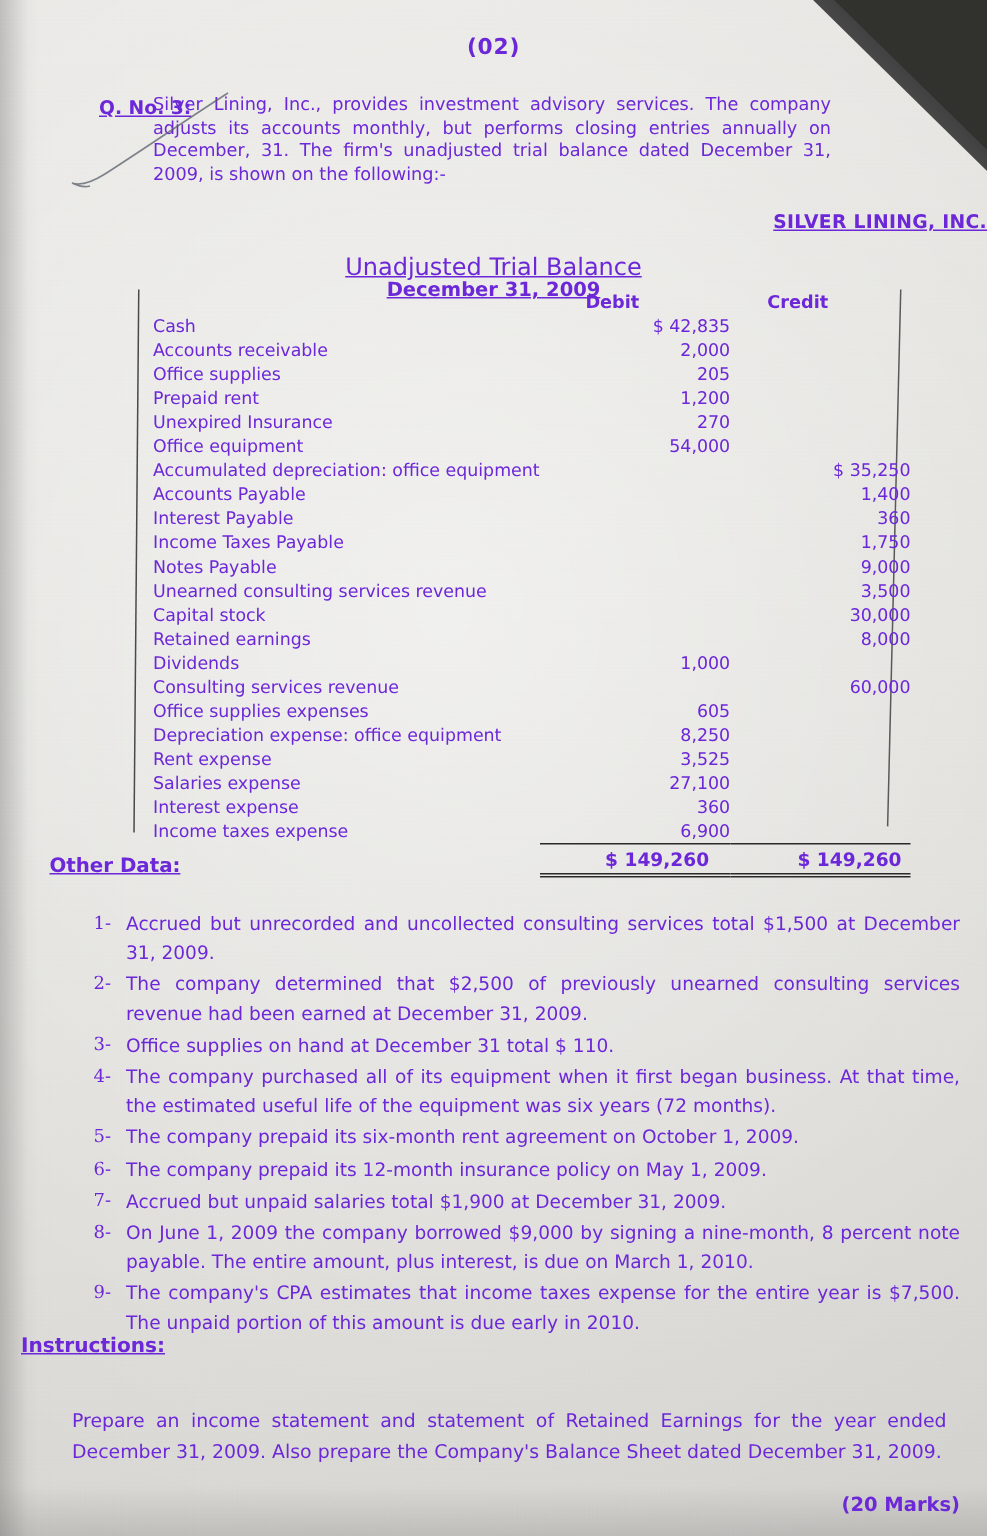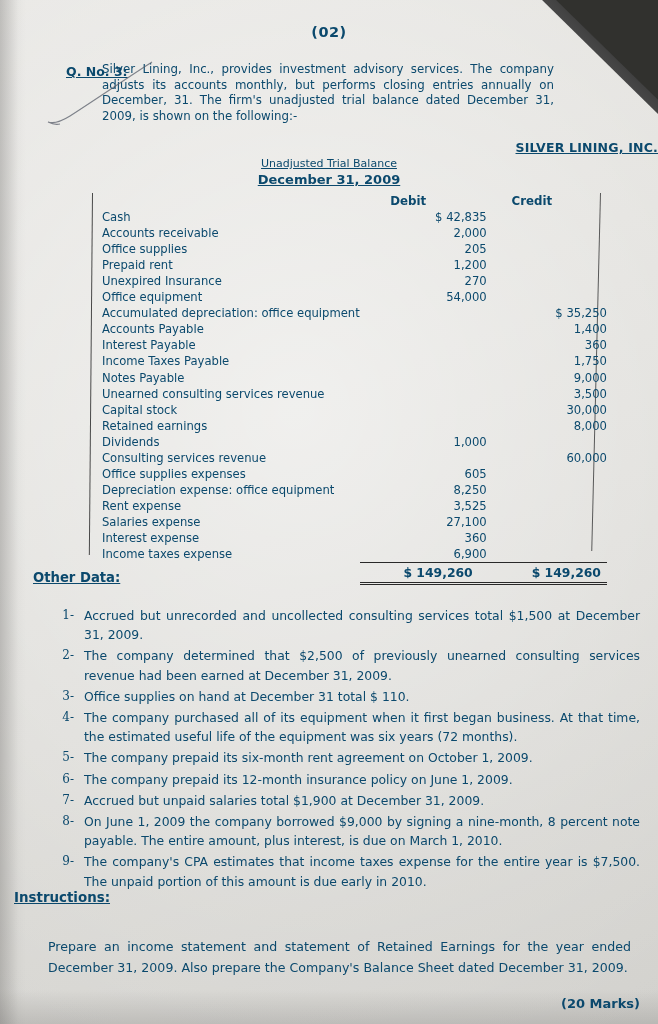--- a/index.html
+++ b/index.html
@@ -7,21 +7,21 @@
     padding: 0;
     background: #6b6b6b;
   }
   .page {
     position: relative;
     width: 658px;
     height: 1024px;
     overflow: hidden;
     background: #dfdedb;
     font-family: "DejaVu Sans", "Liberation Sans", sans-serif;
-    color: #0c4a6e;
+    color: #6d28d9;
   }
   
   .paper-tone {
     position: absolute;
     inset: 0;
     background:
       radial-gradient(ellipse 130% 90% at 45% 40%, rgba(255,255,255,0.55) 0%, rgba(255,255,255,0.12) 55%, rgba(0,0,0,0.0) 78%),
       linear-gradient(160deg, #e9e8e5 0%, #e2e1dd 35%, #dcdbd7 65%, #d3d2ce 100%);
     pointer-events: none;
   }
@@ -114,21 +114,21 @@
     left: 0;
     width: 658px;
     text-align: center;
     line-height: 15px;
   }
   .tb-title .l1 {
     font-size: 12.5px; font-weight: bold; text-decoration: underline;
     letter-spacing: 0.2px; display: block; text-align: right;
   }
   .tb-title .l2 {
-    font-size: 11px; text-decoration: underline; display: block; margin-top: 1px;
+    font-size: 16px; text-decoration: underline; display: block; margin-top: 15px;
   }
   .tb-title .l3 {
     font-size: 13px; font-weight: bold; text-decoration: underline; display: block; margin-top: 1px;
   }
 
   .tb-wrap {
     position: absolute;
     top: 193px;
     left: 92px;
     width: 522px;
@@ -420,21 +420,21 @@
         <div class="od-item jst">
           <span class="num">4-</span>
           <span class="body">The company purchased all of its equipment when it first began business. At that time, the estimated useful life of the equipment was six years (72 months).</span>
         </div>
         <div class="od-item jst">
           <span class="num">5-</span>
           <span class="body">The company prepaid its six-month rent agreement on October 1, 2009.</span>
         </div>
         <div class="od-item jst">
           <span class="num">6-</span>
-          <span class="body">The company prepaid its 12-month insurance policy on June 1, 2009.</span>
+          <span class="body">The company prepaid its 12-month insurance policy on May 1, 2009.</span>
         </div>
         <div class="od-item jst">
           <span class="num">7-</span>
           <span class="body">Accrued but unpaid salaries total $1,900 at December 31, 2009.</span>
         </div>
         <div class="od-item jst">
           <span class="num">8-</span>
           <span class="body">On June 1, 2009 the company borrowed $9,000 by signing a nine-month, 8 percent note payable. The entire amount, plus interest, is due on March 1, 2010.</span>
         </div>
         <div class="od-item jst">

